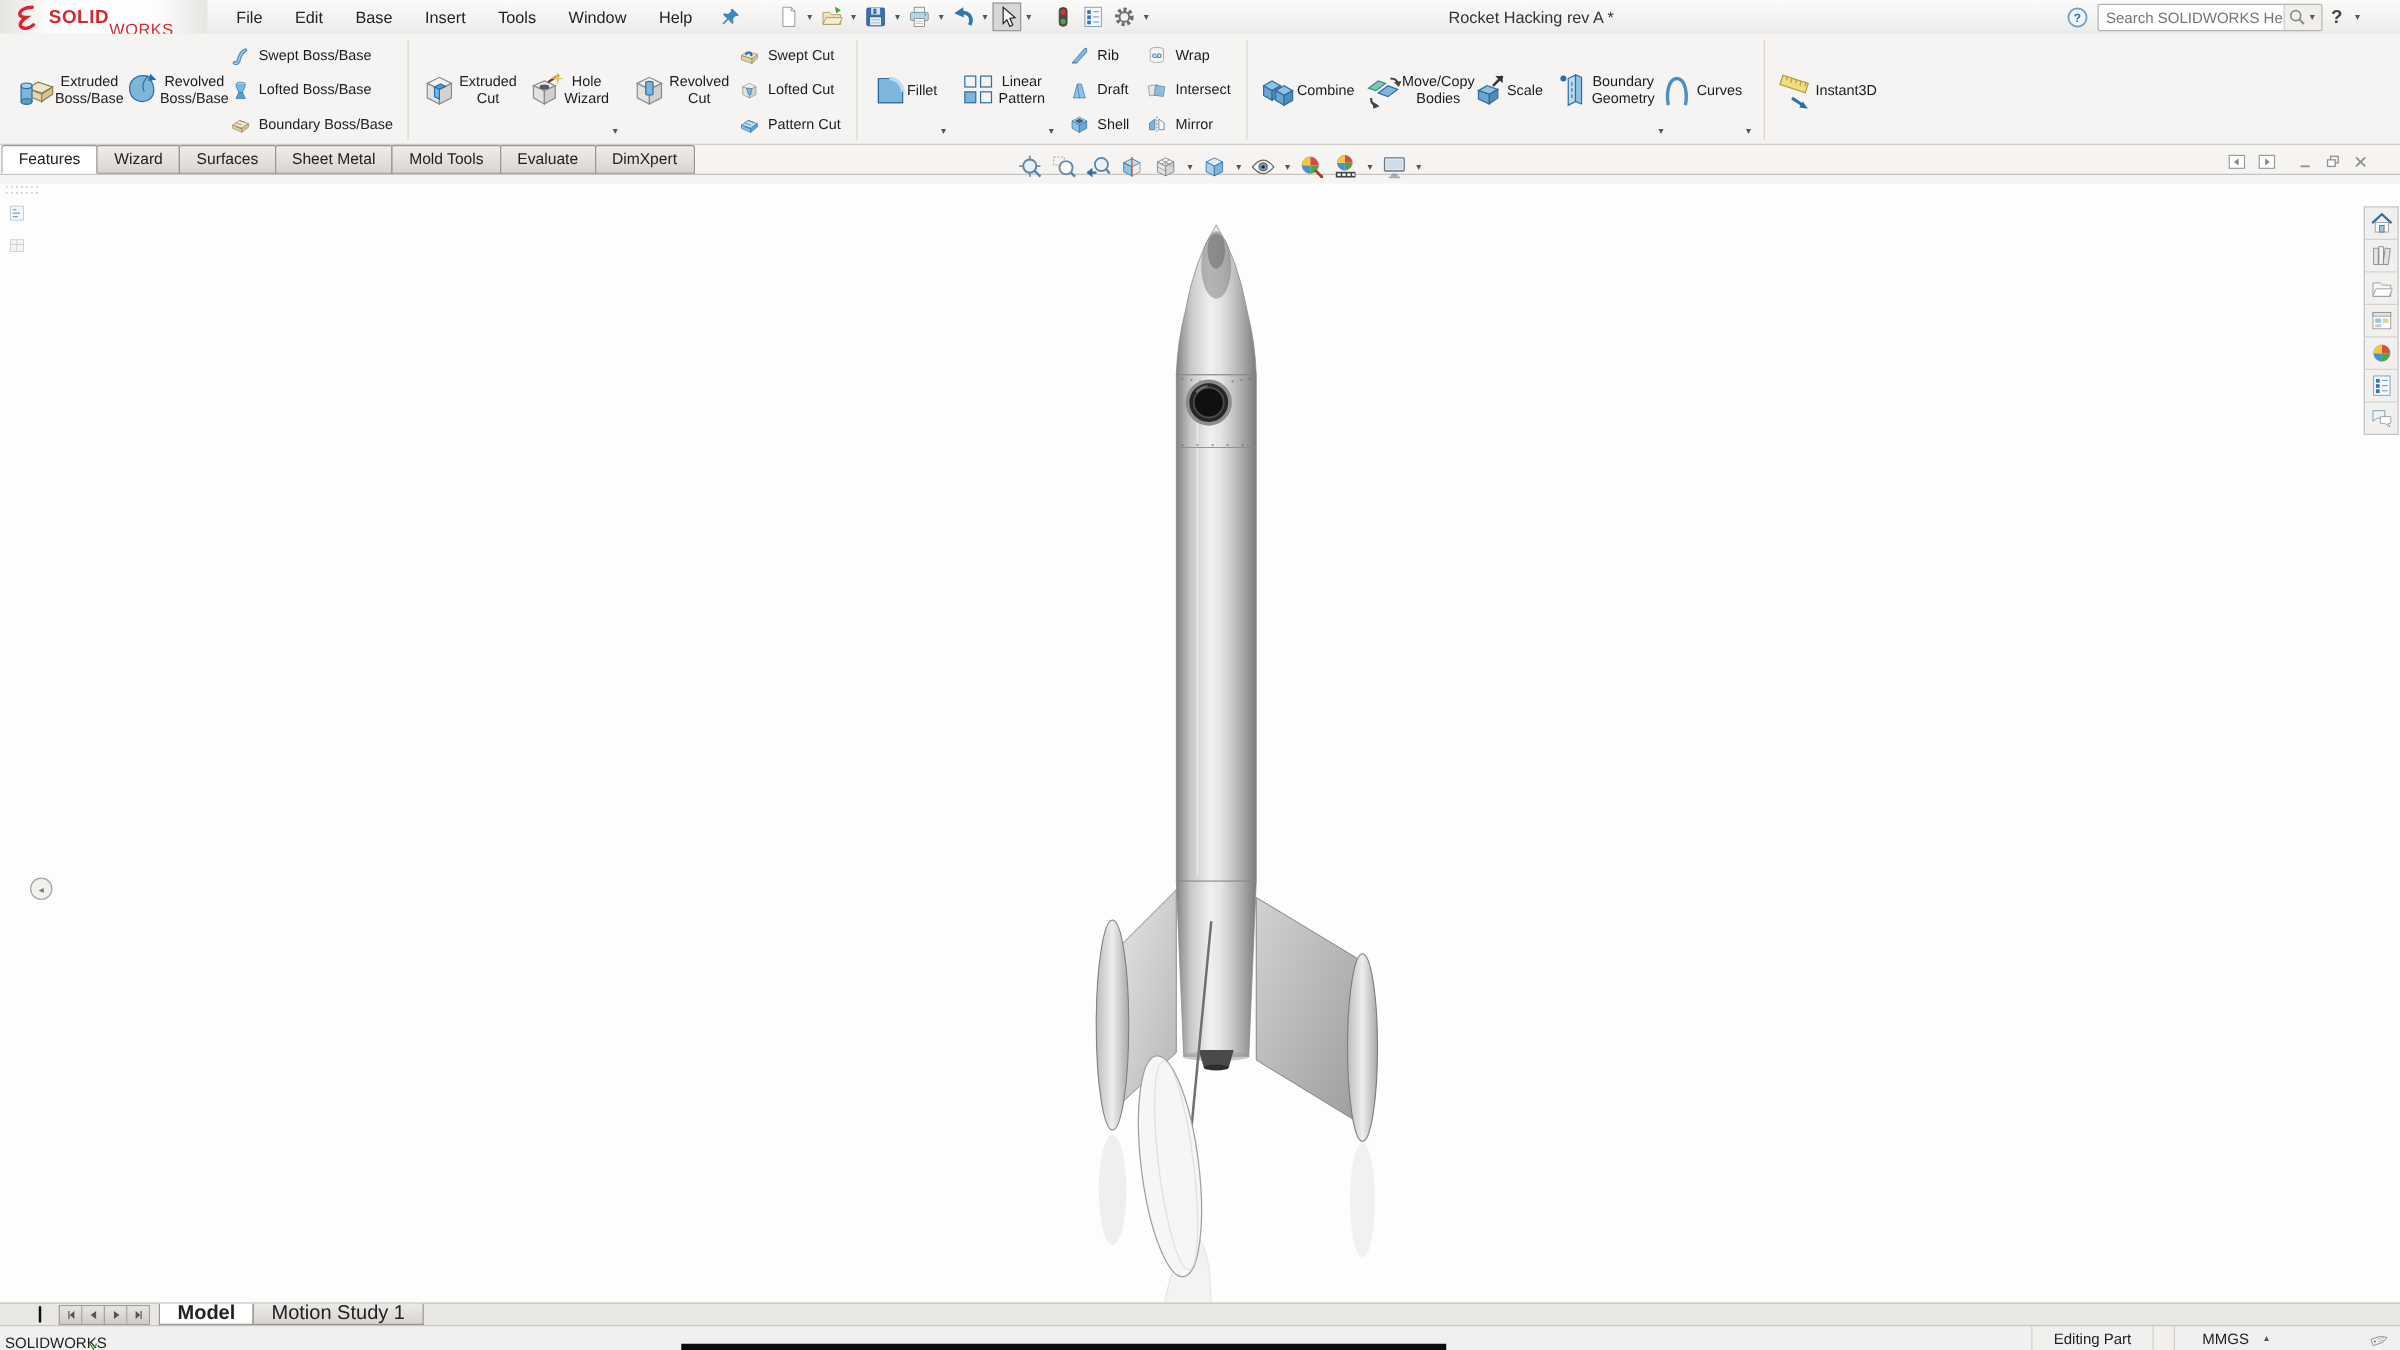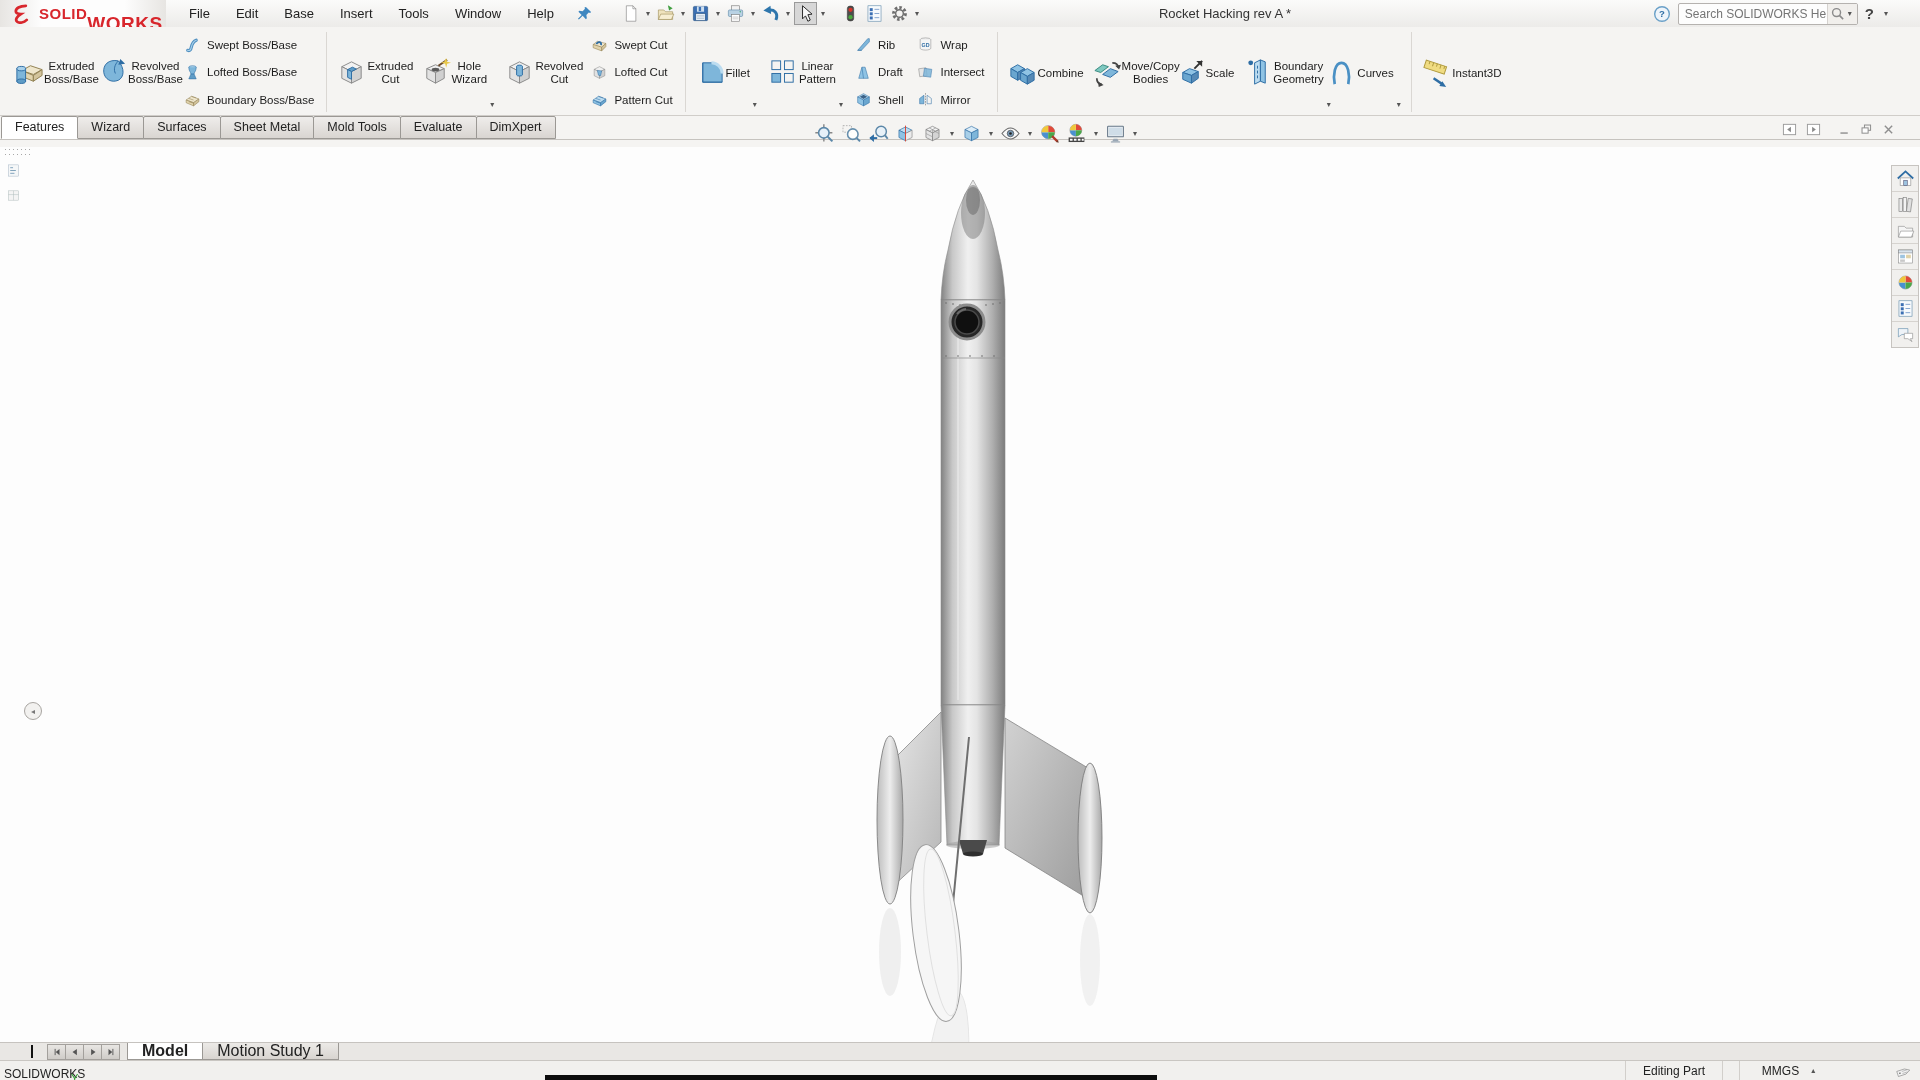--- a/index.html
+++ b/index.html
@@ -9,21 +9,21 @@
   .icon{display:inline-flex;align-items:center;justify-content:center;flex:0 0 auto;}
   .icon svg{display:block;}
 
   
   #titlebar{position:absolute;top:0;left:0;right:0;height:27px;
     background:linear-gradient(#fbfbfa,#ecebe9);border-bottom:1px solid #d8d5d2;
     display:flex;align-items:center;}
   #logo{width:166px;height:27px;display:flex;align-items:center;padding-left:12px;box-sizing:border-box;
     background:linear-gradient(90deg,#e7e5e2,#fdfdfd 25%,#fdfdfd 75%,#e7e5e2);}
   .logo-bold{font-weight:bold;color:#d8262c;font-size:15px;letter-spacing:.5px;margin-left:3px;}
-  .logo-light{font-weight:bold;color:#d8262c;font-size:19px;letter-spacing:.5px;margin-top:20px;}
+  .logo-light{font-weight:normal;color:#d8262c;font-size:13px;letter-spacing:.5px;margin-top:20px;}
   #menubar{display:flex;margin-left:10px;}
   .menu-item{padding:0 13px;font-size:13px;line-height:26px;color:#222;cursor:default;}
   #qat{display:flex;align-items:center;margin-left:26px;}
   .qat-btn{display:flex;align-items:center;padding:1px;margin:0 1px;border:1px solid transparent;}
   .qat-btn.active{background:#d7d7d7;border:1px solid #9a9a9a;}
   .dd{font-size:8px;color:#555;margin:0 3px;line-height:1;}
   #title-text{position:absolute;left:1060px;width:330px;text-align:center;font-size:13px;color:#333;}
   #tb-right{margin-left:auto;display:flex;align-items:center;padding-right:8px;gap:7px;}
   #searchbox{display:flex;align-items:center;width:178px;height:20px;background:#fdfdfd;
     border:1px solid #b5b2af;border-radius:2px;overflow:hidden;}

